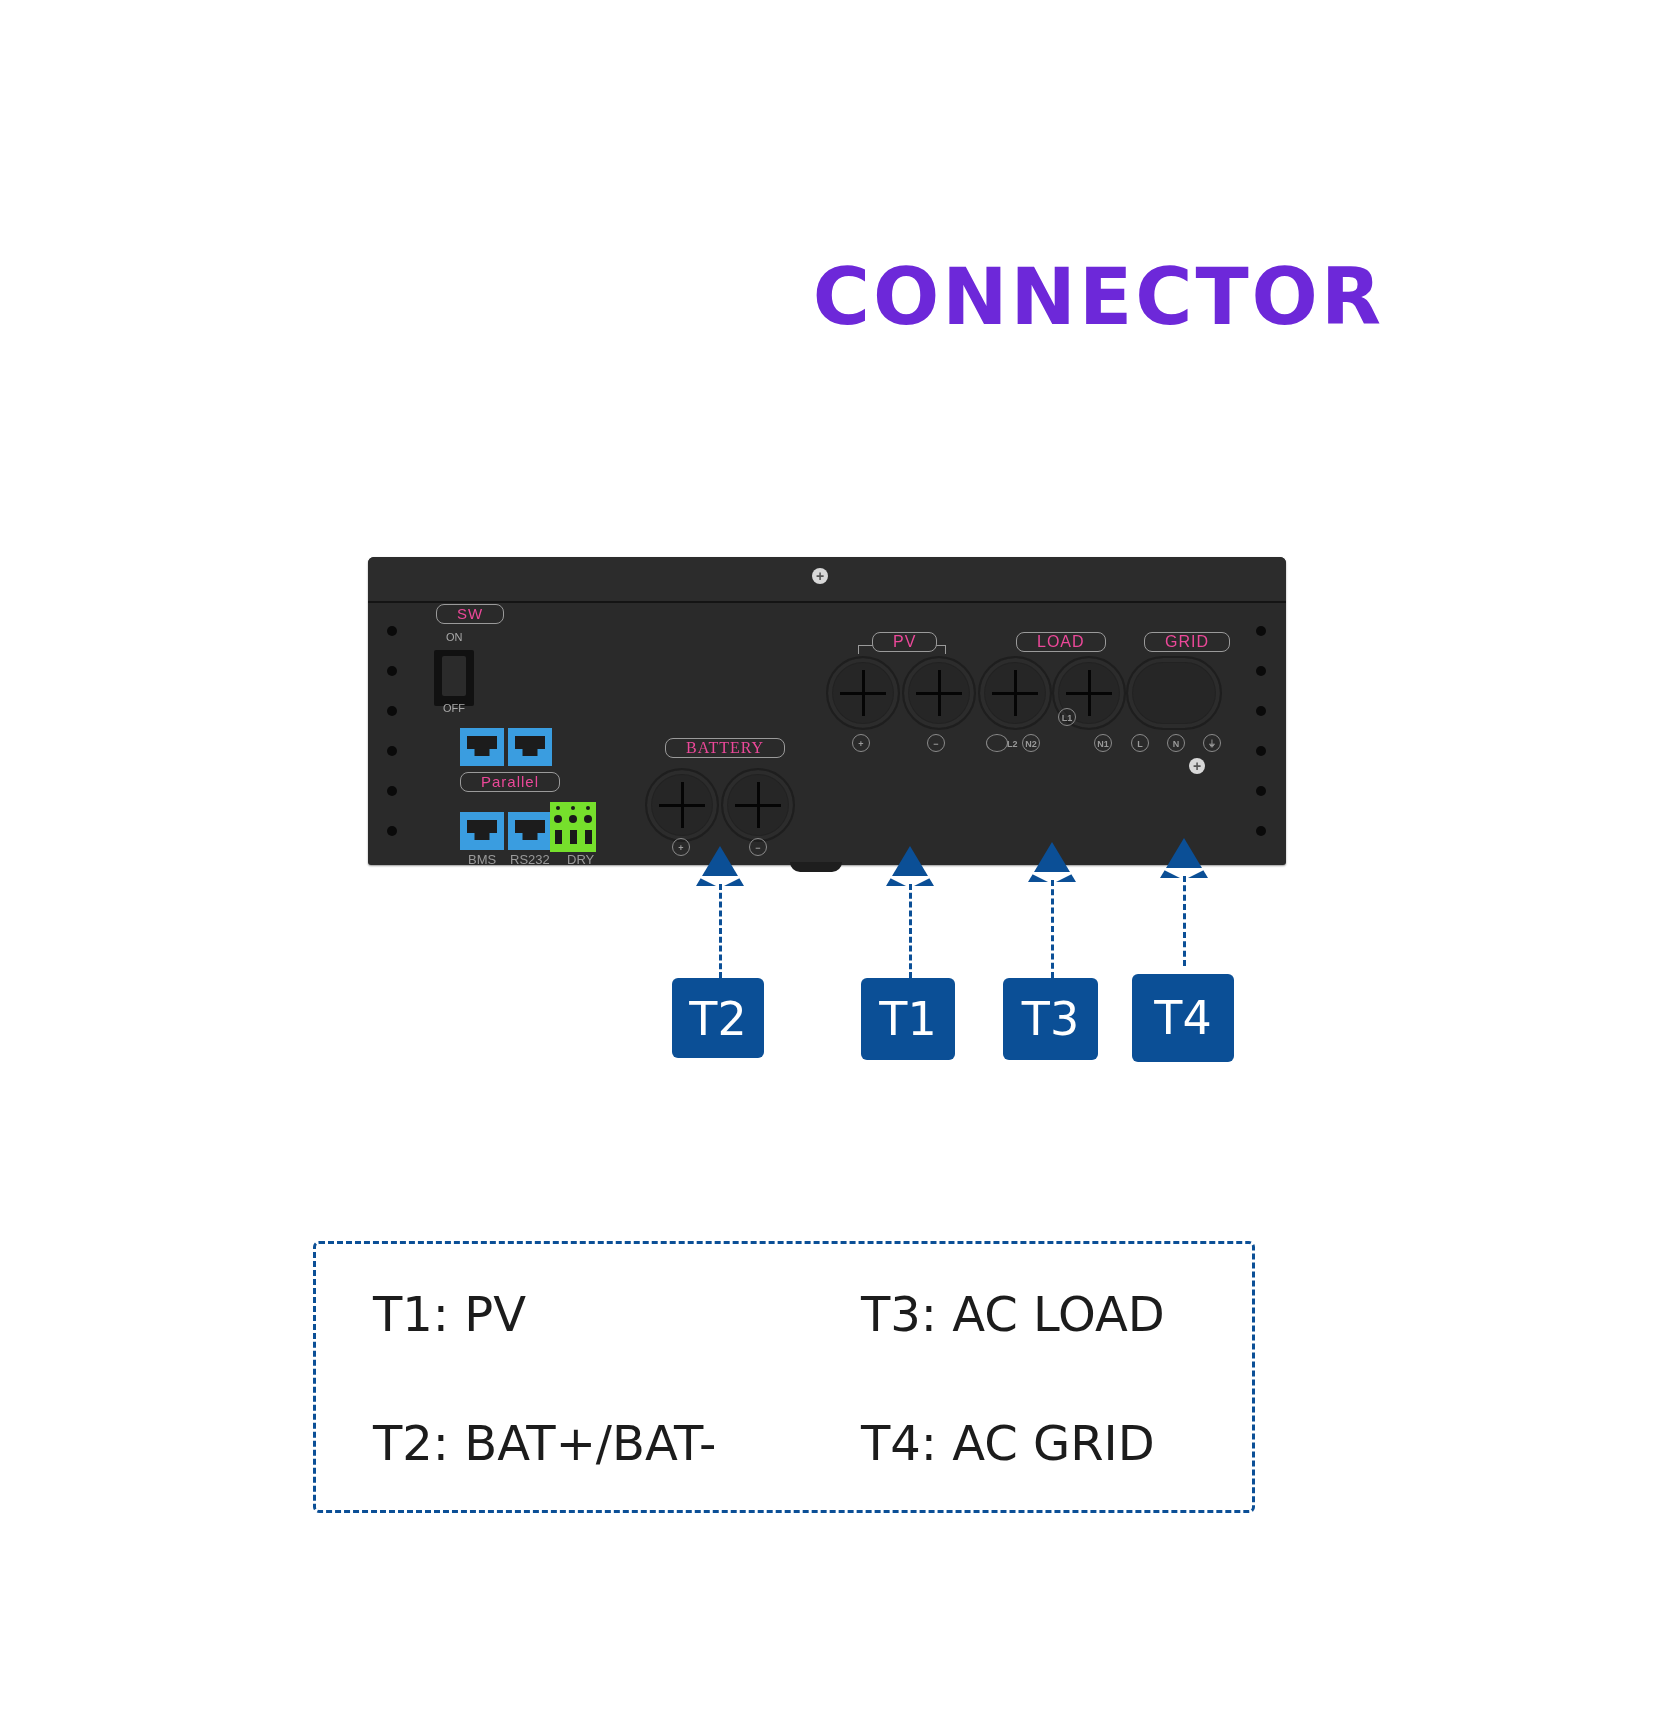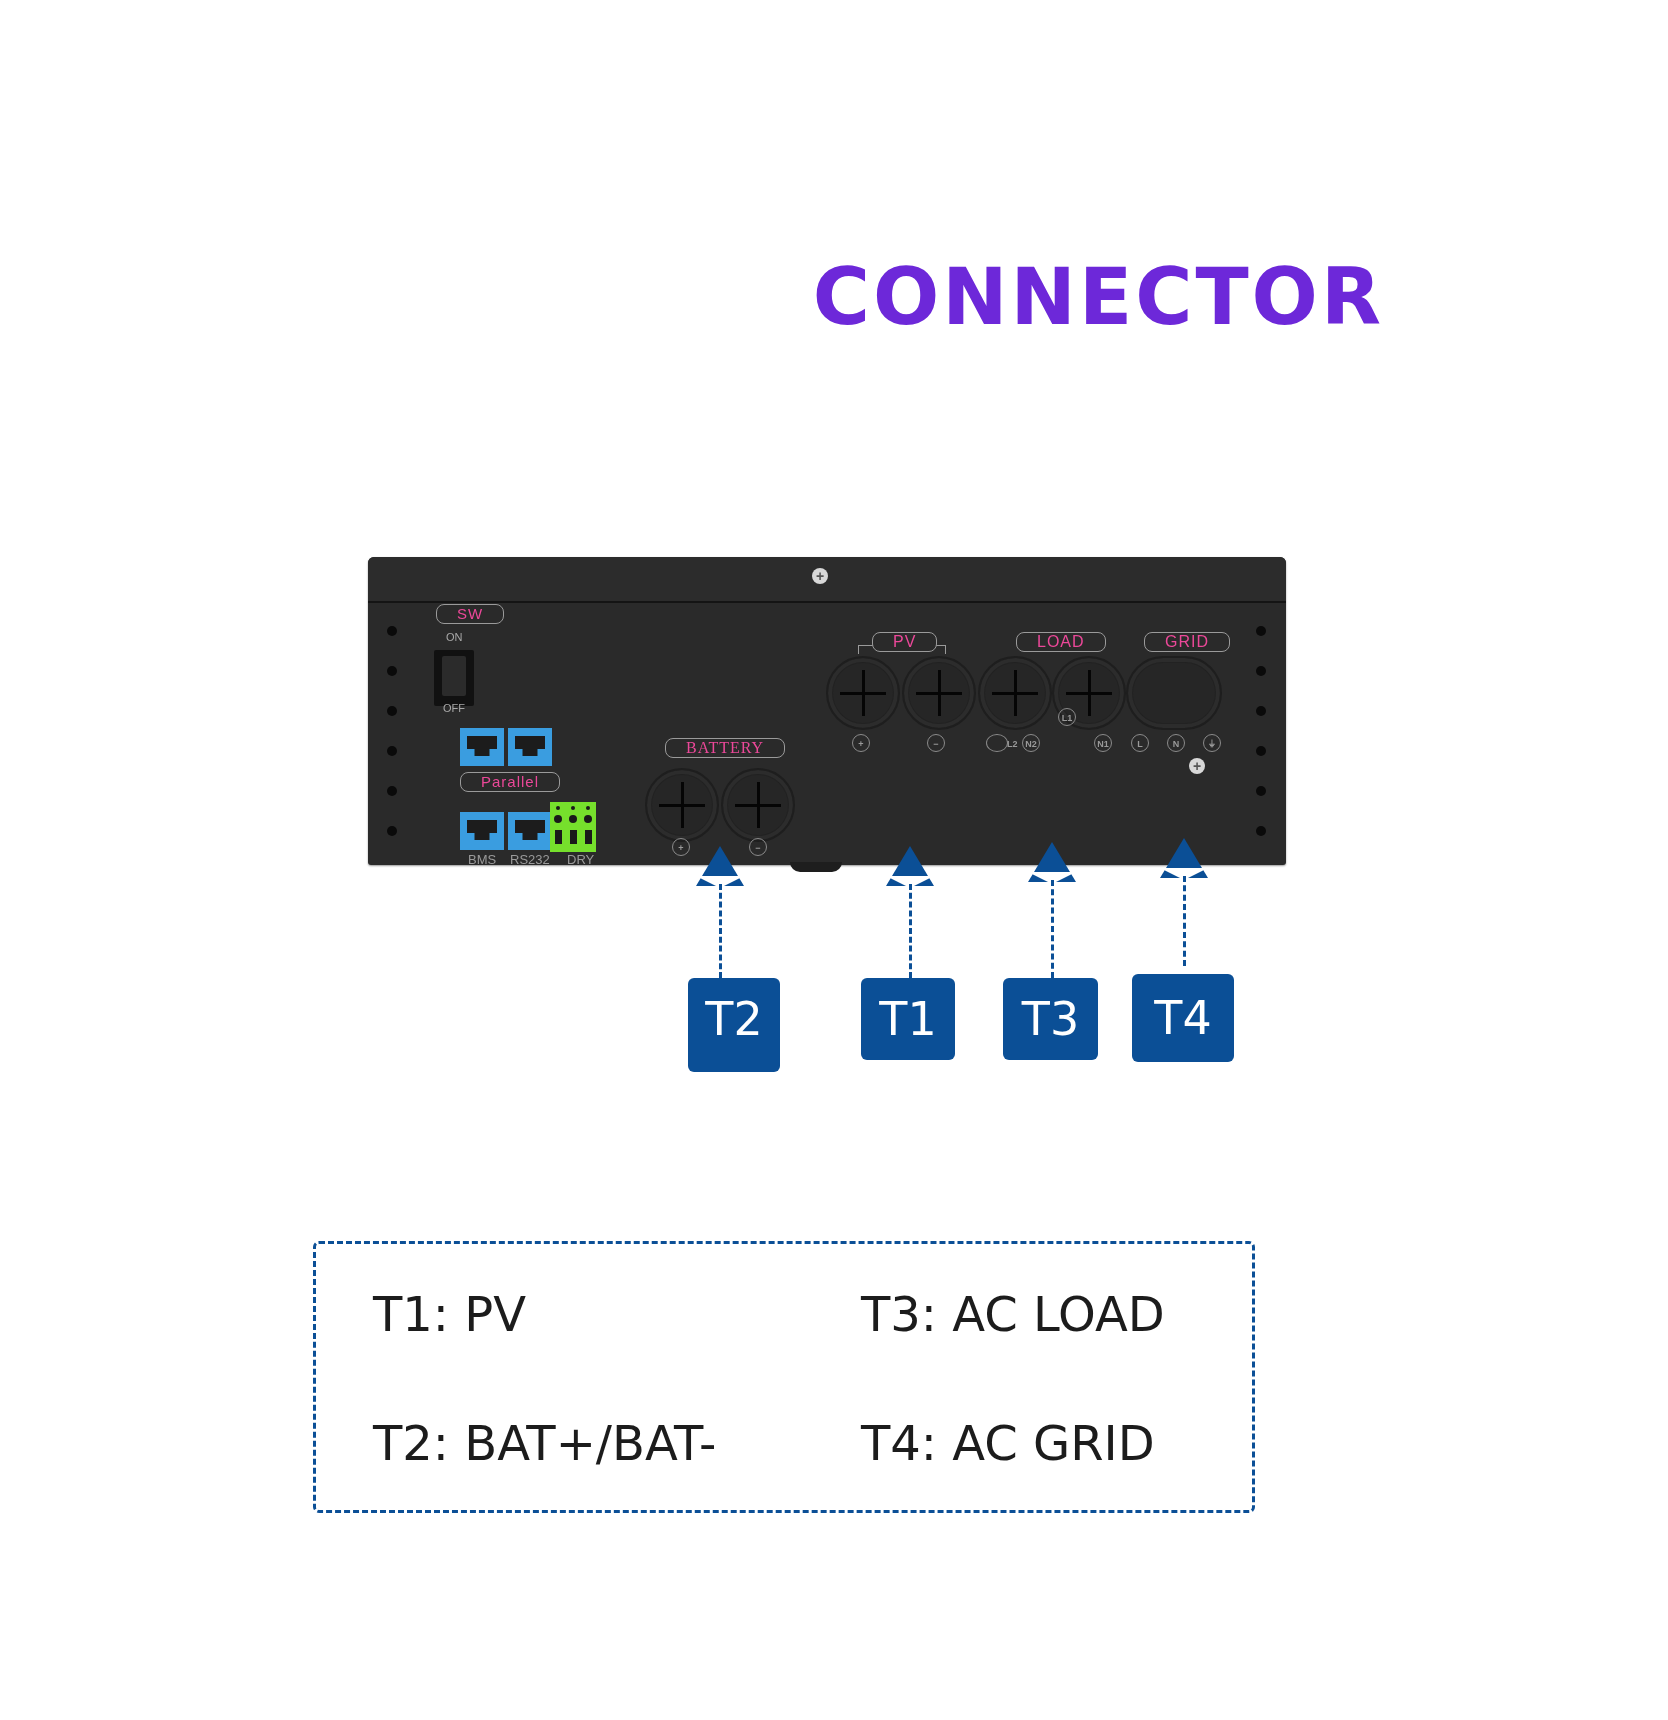--- a/index.html
+++ b/index.html
@@ -144,21 +144,21 @@
 <div class="pill" style="left:1144px; top:632px;">GRID</div>
 <div class="gland oval" style="left:1126px; top:656px;"></div>
 <div class="term" style="left:1131px; top:734px;">L</div>
 <div class="term" style="left:1167px; top:734px;">N</div>
 <div class="term" style="left:1203px; top:734px;">⏚</div>
 <div class="screw" style="left:1189px; top:758px;">+</div>
 
 <div class="arrow" style="left:696px; top:846px;"></div>
 <div class="arrow-notch" style="left:696px; top:876px;"></div>
 <div class="dash-line" style="left:719px; top:884px; height:94px;"></div>
-<div class="badge" style="left:672px; top:978px; width:92px; height:94px; line-height:82px;margin-left:16px;">T2</div>
+<div class="badge" style="left:672px; top:978px; width:92px; height:80px; line-height:82px;">T2</div>
 
 <div class="arrow" style="left:886px; top:846px;"></div>
 <div class="arrow-notch" style="left:886px; top:876px;"></div>
 <div class="dash-line" style="left:909px; top:884px; height:94px;"></div>
 <div class="badge" style="left:861px; top:978px; width:94px; height:82px; line-height:82px;">T1</div>
 
 <div class="arrow" style="left:1028px; top:842px;"></div>
 <div class="arrow-notch" style="left:1028px; top:872px;"></div>
 <div class="dash-line" style="left:1051px; top:880px; height:98px;"></div>
 <div class="badge" style="left:1003px; top:978px; width:95px; height:82px; line-height:82px;">T3</div>

